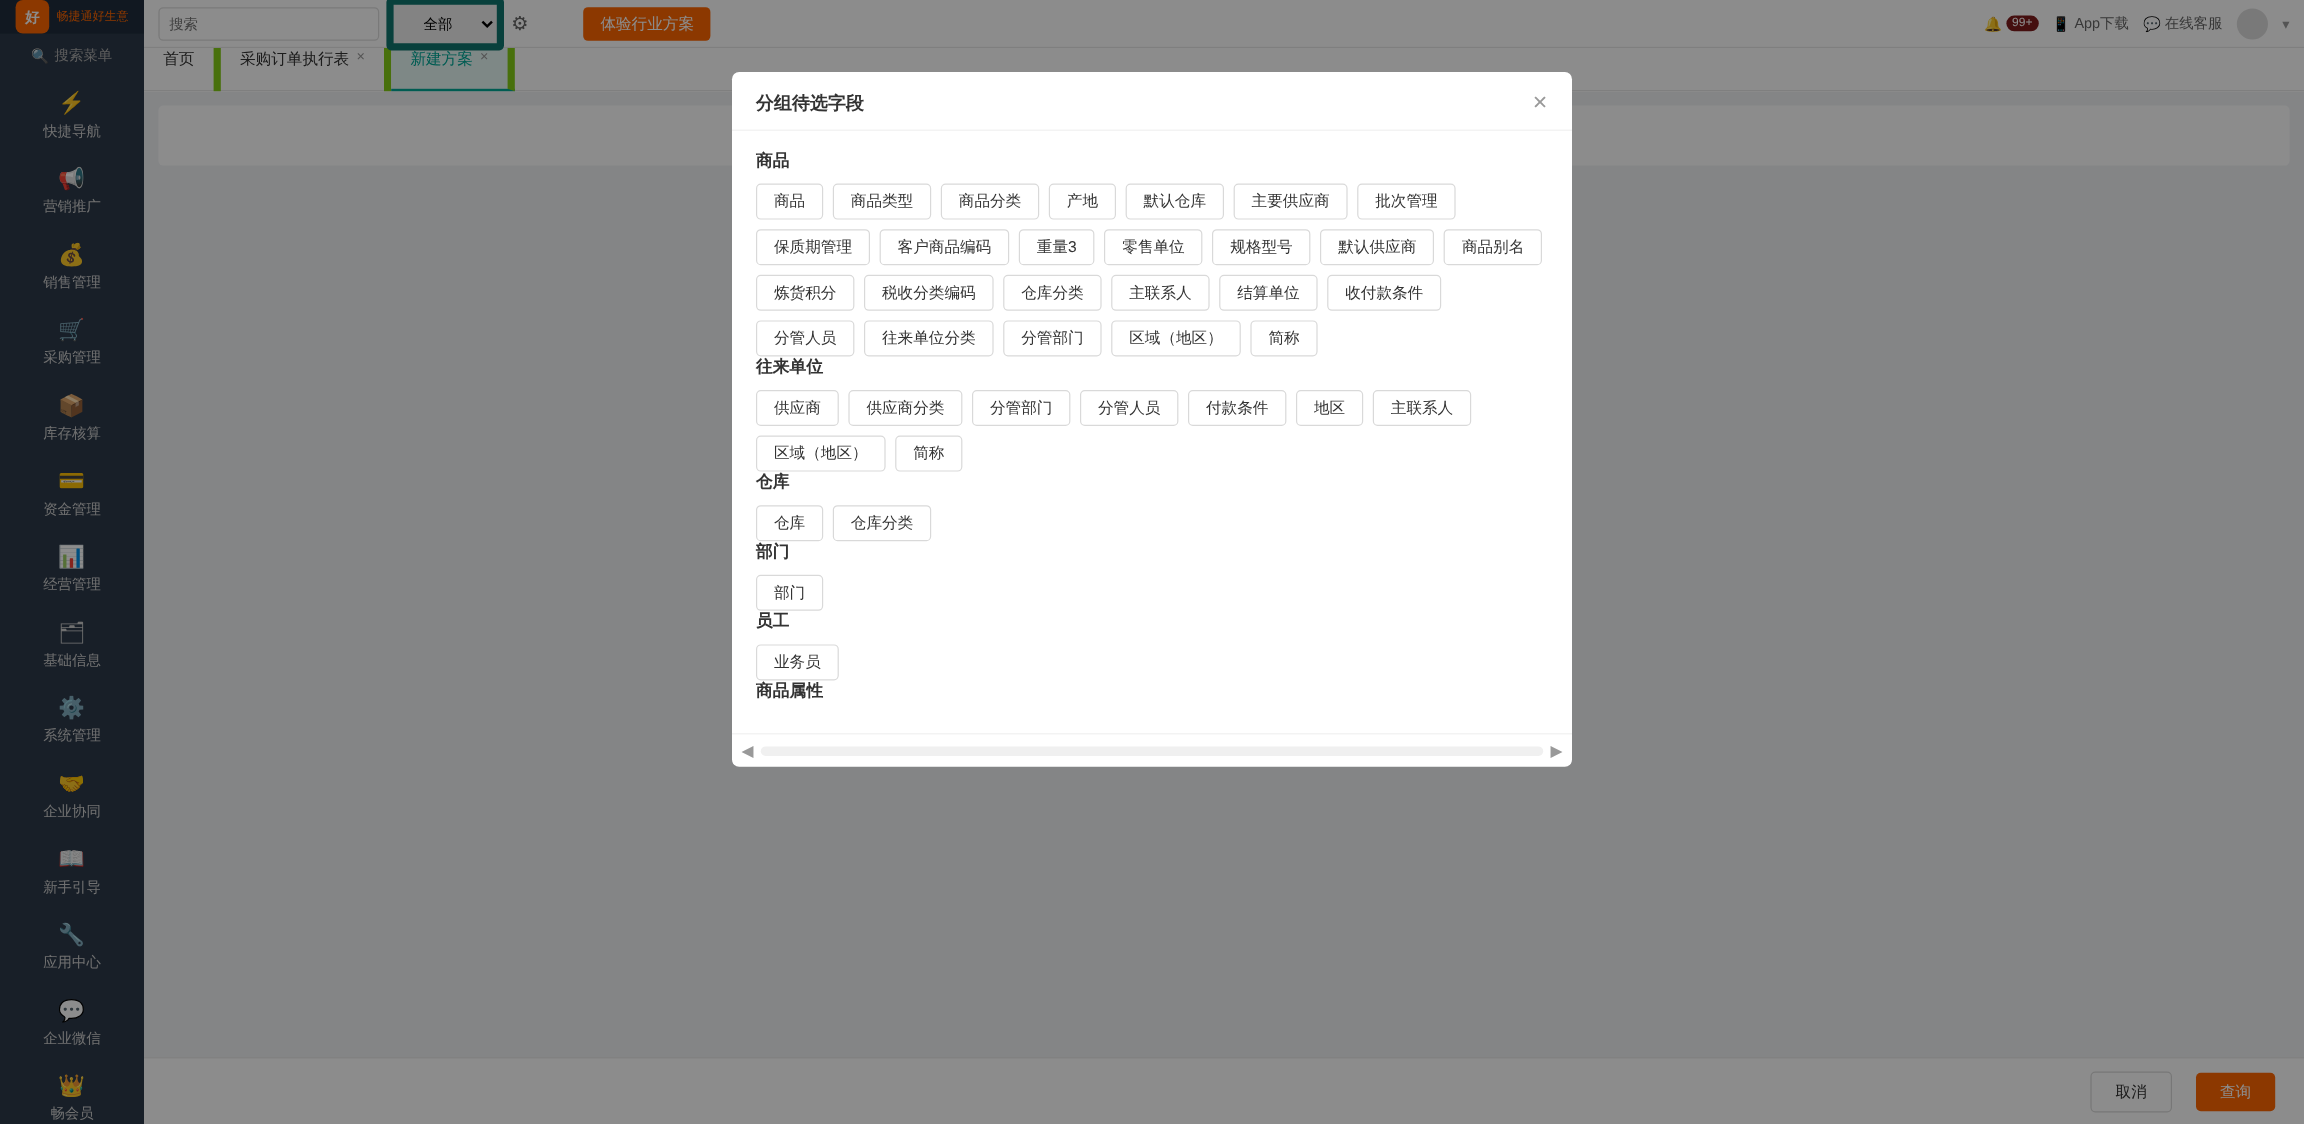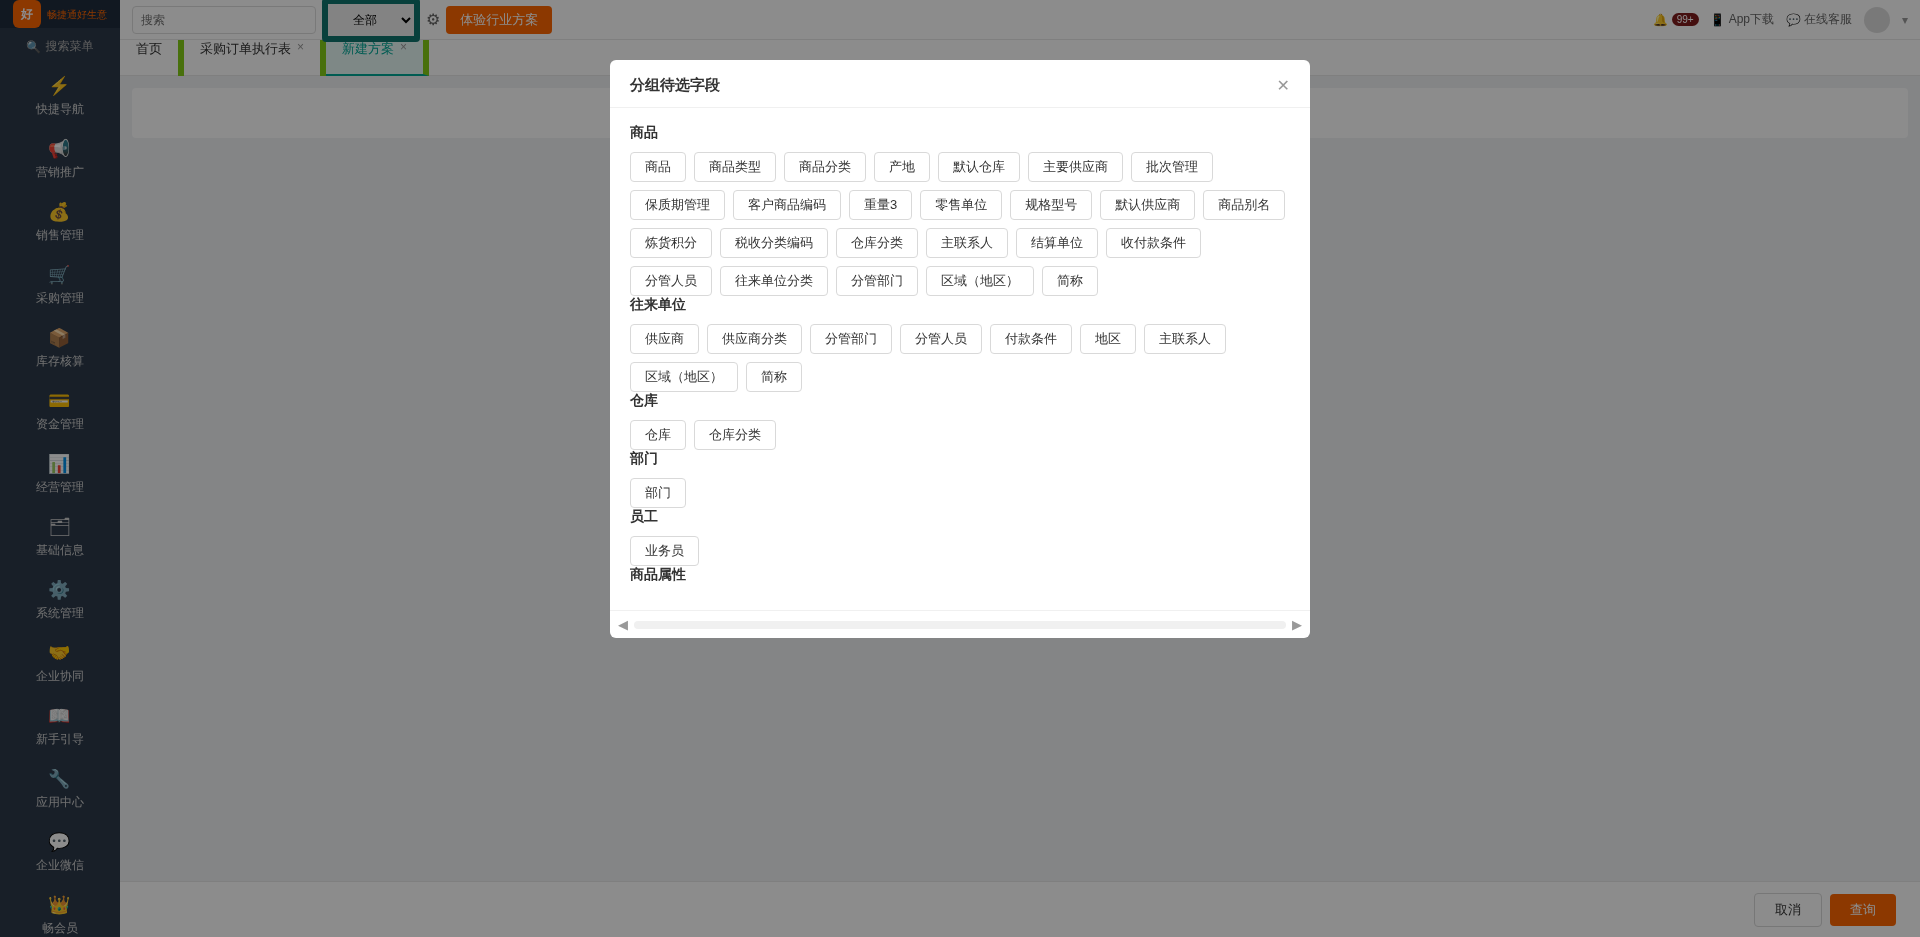--- a/index.html
+++ b/index.html
@@ -5,20 +5,21 @@
     * { box-sizing: border-box; margin: 0; padding: 0; }
     body { font-family: 'Microsoft YaHei', Arial, sans-serif; font-size: 13px; background: #f0f2f5; color: #333; overflow: hidden; }
     .top-btn-experience {
       background: #ff6600;
       color: white;
       border: none;
       border-radius: 4px;
       padding: 5px 14px;
       font-size: 13px;
       cursor: pointer;
+      margin-left: 40px;
     }
     .top-right-items {
       display: flex;
       align-items: center;
       gap: 12px;
       font-size: 12px;
       color: #666;
     }
     .badge {
       background: #7f1d1d;
@@ -213,21 +214,21 @@
     .page-footer {
       position: fixed;
       bottom: 0; left: 120px; right: 0;
       height: 56px;
       background: white;
       border-top: 1px solid #e8e8e8;
       display: flex;
       align-items: center;
       justify-content: flex-end;
       padding: 0 24px;
-      gap: 8px;
+      gap: 20px;
       z-index: 150;
     }
     .btn-cancel {
       border: 1px solid #d9d9d9;
       background: white;
       border-radius: 4px;
       padding: 7px 20px;
       font-size: 13px;
       cursor: pointer;
       color: #333;

